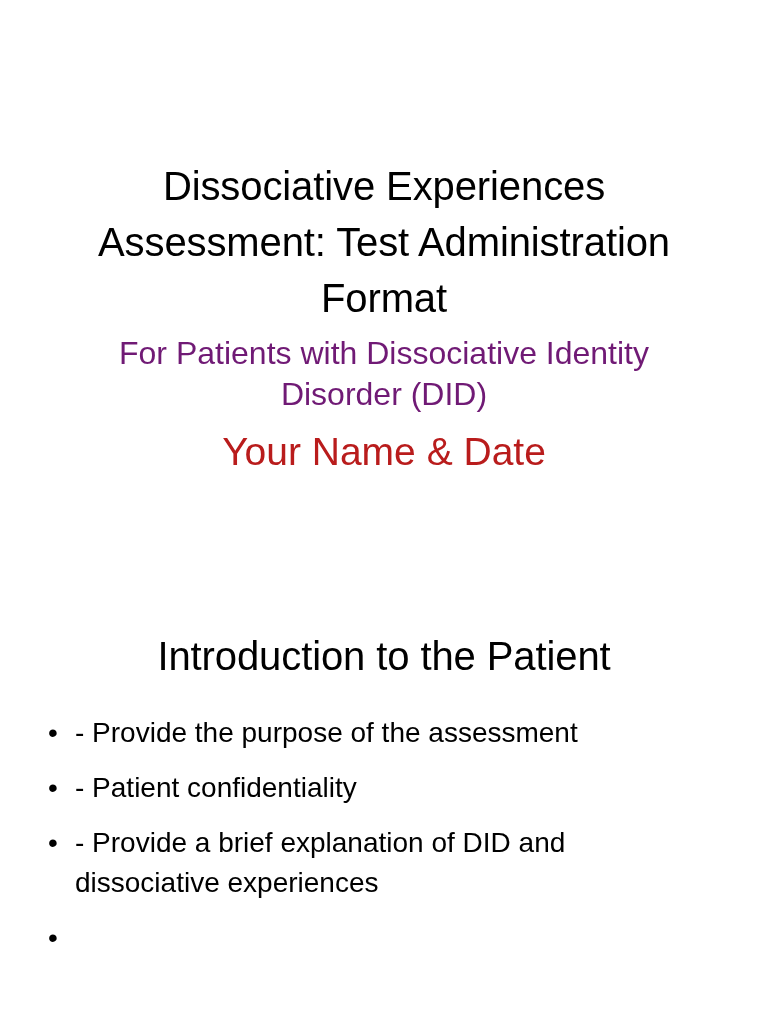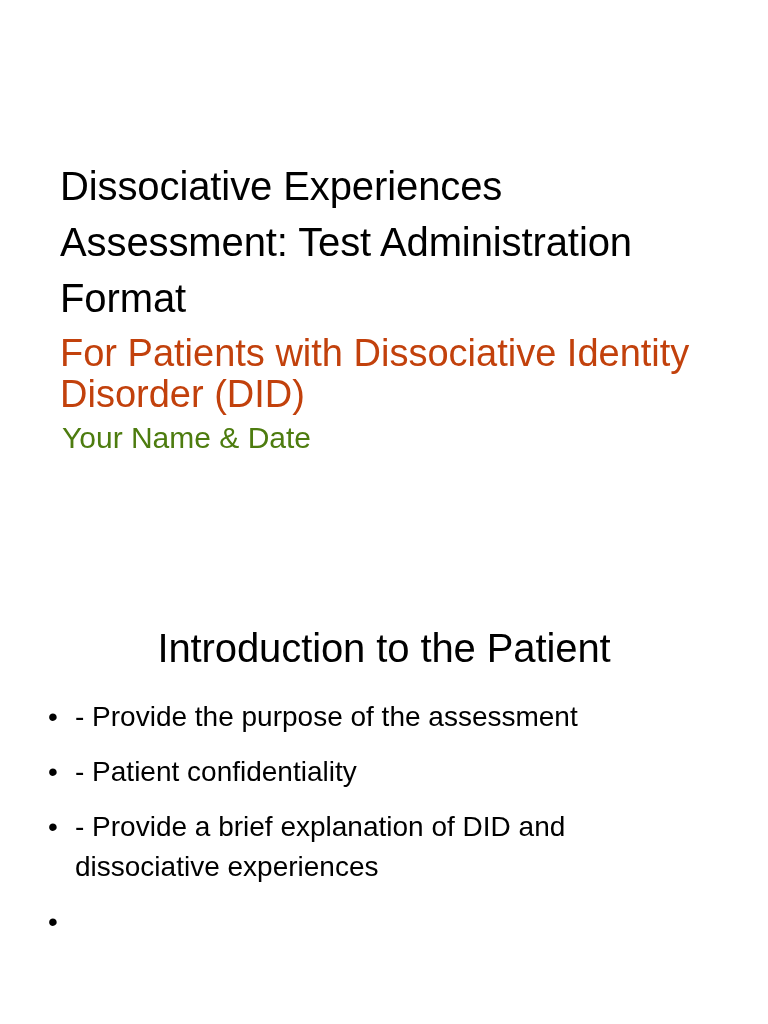--- a/index.html
+++ b/index.html
@@ -22,55 +22,55 @@
     height: 1024px;
     box-sizing: border-box;
   }
 
   
   .title-block {
     position: absolute;
     left: 60px;
     top: 158px;
     width: 648px;
-    text-align: left;
+    text-align: center;
   }
   .deck-title {
     margin: 0;
     font-size: 40px;
     line-height: 56px;
     font-weight: 400;
     color: #000000;
     letter-spacing: -0.1px;
   }
   .deck-subtitle {
     margin: 0;
     padding-top: 7px;
-    font-size: 38px;
+    font-size: 32px;
     line-height: 41px;
     font-weight: 400;
-    color: #c2410c;
+    color: #701a75;
   }
   .deck-byline {
-    margin: 2px;
-    font-size: 30px;
+    margin: 16px;
+    font-size: 39px;
     line-height: 41px;
     font-weight: 400;
-    color: #4d7c0f;
+    color: #b91c1c;
   }
 
   
   .section-block {
     position: absolute;
     left: 40px;
     top: 620px;
     width: 688px;
   }
   .section-heading {
-    margin: 0;
+    margin: 8px;
     text-align: center;
     font-size: 40px;
     line-height: 56px;
     font-weight: 400;
     color: #000000;
     letter-spacing: -0.1px;
   }
 
   
   .bullet-list {

